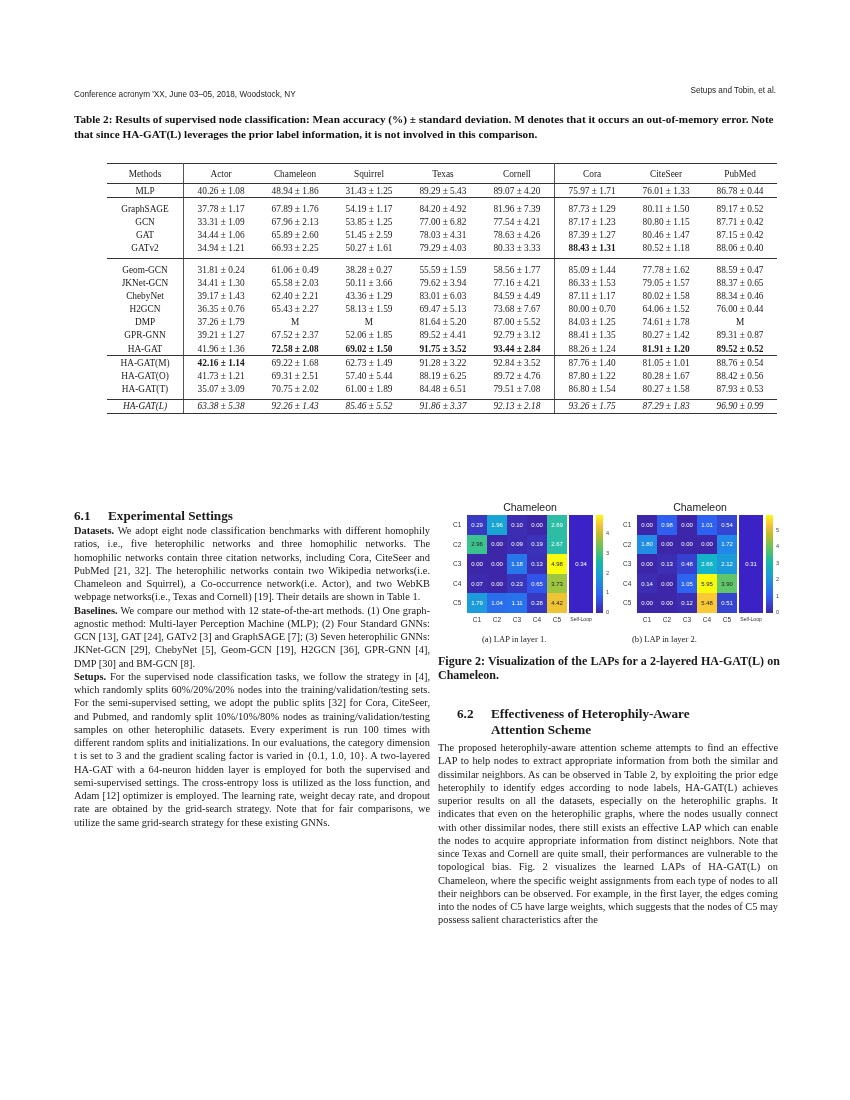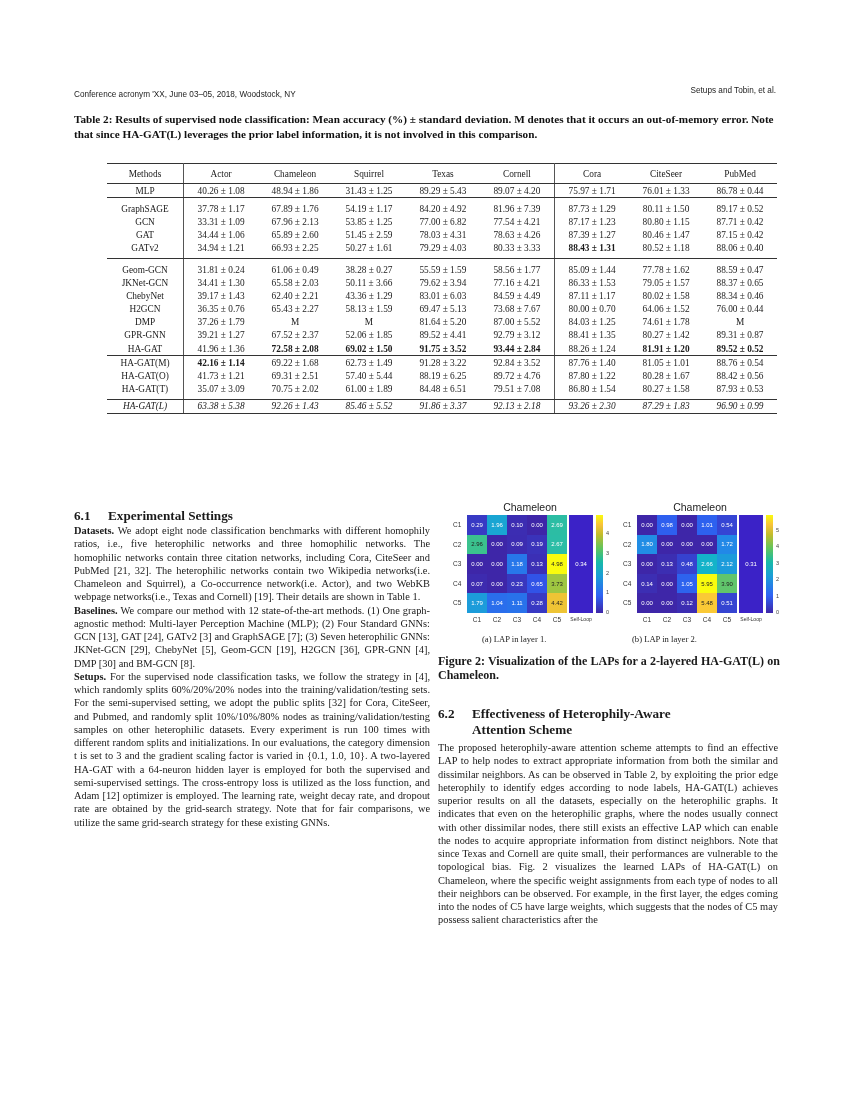--- a/index.html
+++ b/index.html
@@ -239,21 +239,21 @@
         <td class="">80.27 ± 1.58</td>
         <td class="">87.93 ± 0.53</td>
       </tr>
       <tr class="bottomline">
         <td class="method sepcol i">HA-GAT(L)</td>
         <td class="i">63.38 ± 5.38</td>
         <td class="i">92.26 ± 1.43</td>
         <td class="i">85.46 ± 5.52</td>
         <td class="i">91.86 ± 3.37</td>
         <td class="sepcol i">92.13 ± 2.18</td>
-        <td class="i">93.26 ± 2.30</td>
+        <td class="i">93.26 ± 1.75</td>
         <td class="i">87.29 ± 1.83</td>
         <td class="i">96.90 ± 0.99</td>
       </tr>
     </tbody>
 </table>
 
 <div class="col-left" style="top:508px;">
   <h2 class="sec-title">
     <span class="num">6.1</span><span>Experimental Settings</span>
   </h2>
@@ -359,18 +359,18 @@
       <div class="cbtick" style="left: 166px; top: 61.5882px;">3</div>
       <div class="cbtick" style="left: 166px; top: 45.1176px;">4</div>
       <div class="cbtick" style="left: 166px; top: 28.6471px;">5</div>
     </div>
 </div>
 <div class="subcap" style="left:482px;">(a) LAP in layer 1.</div>
 <div class="subcap" style="left:632px;">(b) LAP in layer 2.</div>
 <div class="fig-caption">Figure 2: Visualization of the LAPs for a 2-layered HA-GAT(L) on Chameleon.</div>
 
 <div class="col-right" style="top:706px;">
-  <h2 class="sec-title" style="margin-bottom:3px;">
+  <h2 class="sec-title" style="margin-bottom:3px;margin-left:19px;">
     <span class="num">6.2</span><span>Effectiveness of Heterophily-Aware</span>
     <span class="indent">Attention Scheme</span>
   </h2>
   <p>The proposed heterophily-aware attention scheme attempts to find an effective LAP to help nodes to extract appropriate information from both the similar and dissimilar neighbors. As can be observed in Table 2, by exploiting the prior edge heterophily to identify edges according to node labels, HA-GAT(L) achieves superior results on all the datasets, especially on the heterophilic graphs. It indicates that even on the heterophilic graphs, where the nodes usually connect with other dissimilar nodes, there still exists an effective LAP which can enable the nodes to acquire appropriate information from distinct neighbors. Note that since Texas and Cornell are quite small, their performances are vulnerable to the topological bias. Fig. 2 visualizes the learned LAPs of HA-GAT(L) on Chameleon, where the specific weight assignments from each type of nodes to all their neighbors can be observed. For example, in the first layer, the edges coming into the nodes of C5 have large weights, which suggests that the nodes of C5 may possess salient characteristics after the</p>
 </div>
 
 </body></html>

